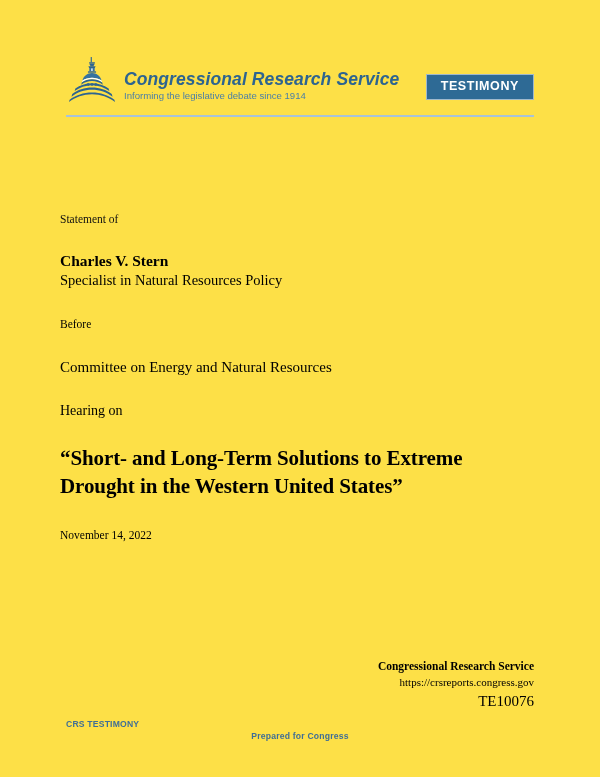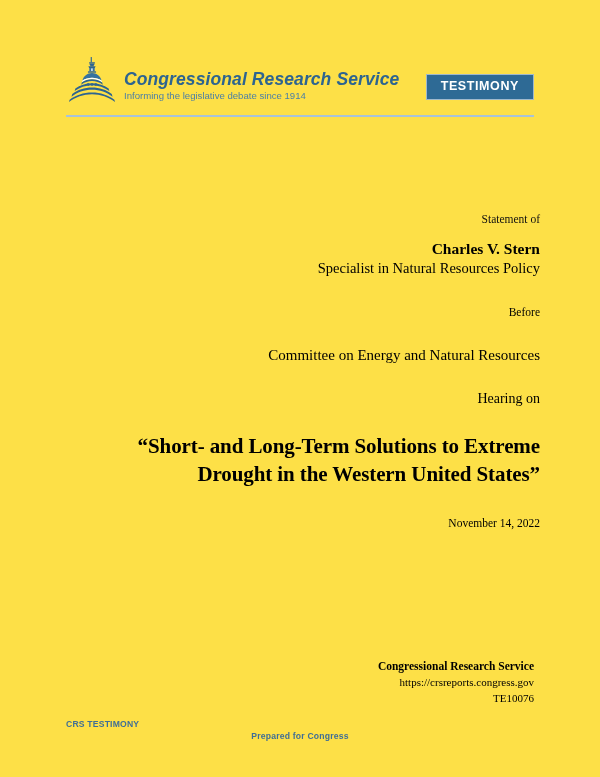--- a/index.html
+++ b/index.html
@@ -89,32 +89,32 @@
     height: 2px;
     background: #a8c3d8;
   }
 
   
   .content {
     position: absolute;
     left: 60px;
     top: 212px;
     width: 480px;
-    text-align: right;
+    text-align: left;
   }
   .lead {
     font-size: 11.5px;
     line-height: 1.3;
     color: #111111;
   }
   .person-name {
     font-size: 15.5px;
     font-weight: bold;
     line-height: 1.3;
-    margin-top: 12px;
+    margin-top: 24px;
   }
   .person-role {
     font-size: 14.5px;
     line-height: 1.35;
     margin-top: 0;
   }
   .before-label {
     font-size: 11.5px;
     margin-top: 27px;
   }
@@ -152,21 +152,21 @@
     line-height: 1.45;
   }
   .colophon-name {
     font-size: 11.5px;
     font-weight: bold;
   }
   .colophon-url {
     font-size: 11px;
   }
   .colophon-code {
-    font-size: 11px;
+    font-size: 15px;
   }
 
   
   .footer {
     position: absolute;
     left: 66px;
     top: 719px;
     width: 468px;
     font-family: "Liberation Sans", sans-serif;
     color: #3f6e96;

